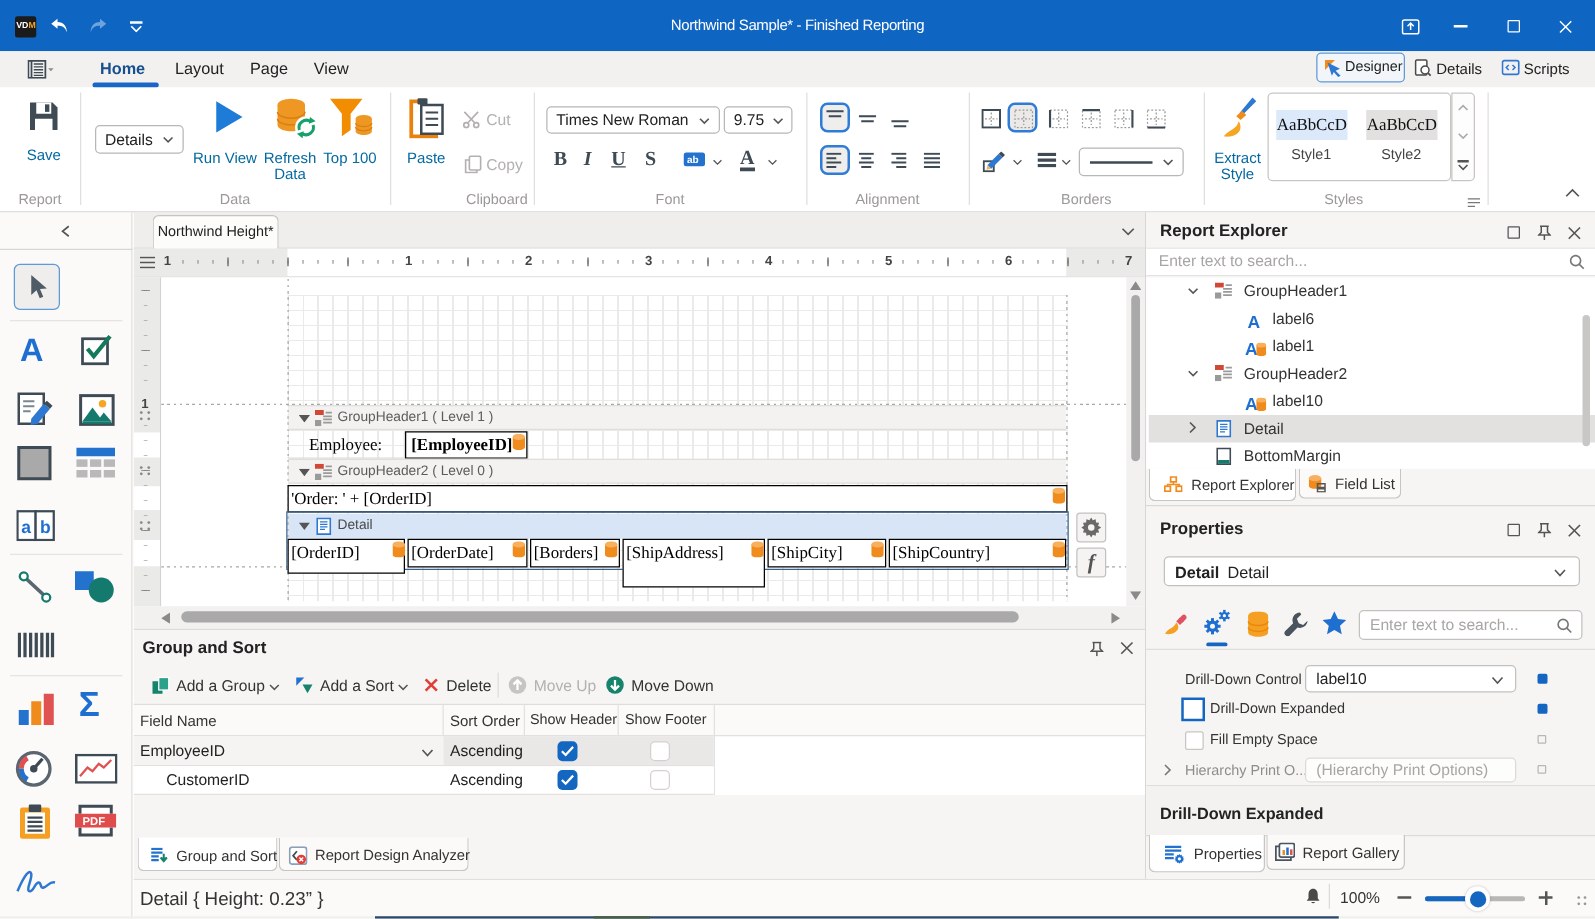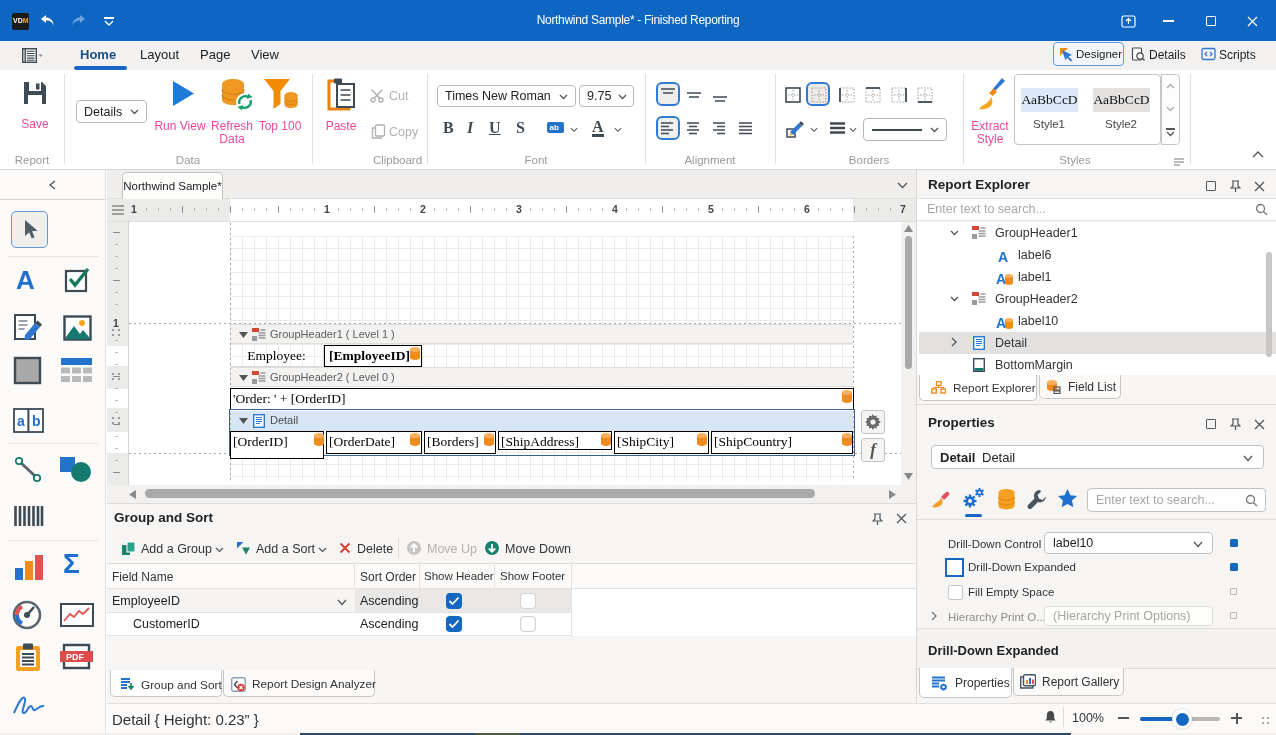--- a/index.html
+++ b/index.html
@@ -2,21 +2,21 @@
 <html><head>
 <meta charset="utf-8">
 <style>
   * { box-sizing: border-box; }
   html,body { margin:0; padding:0; }
   body { width:1276px; height:735px; position:relative; overflow:hidden;
          font-family:"Liberation Sans",sans-serif; background:#fff; }
   .a { position:absolute; white-space:nowrap; }
   .sep { position:absolute; width:1px; background:#e2e0de; }
   .glbl { position:absolute; font-size:11.5px; color:#9b9997; text-align:center; }
-  .btnlbl { position:absolute; font-size:12px; color:#ec4899; text-align:center; line-height:13px; }
+  .btnlbl { position:absolute; font-size:12px; color:#0369a1; text-align:center; line-height:13px; }
   .combo { position:absolute; background:#fff; border:1px solid #b9b7b5; border-radius:4px; }
   svg { display:block; }
   .cell { position:absolute; border:1px solid #000; background:#fff;
           font-family:"Liberation Serif",serif; font-size:13.5px; color:#000;
           line-height:20px; padding-left:2px; }
   .dbic { position:absolute; width:10px; height:13px; }
   .bandhdr { position:absolute; left:231px; width:622px; height:20px; background:#f3f2f1;
              border-top:1px solid #e0deda; border-bottom:1px solid #e0deda;
              font-size:11px; color:#5c5c5c; line-height:19px; }
   .treerow { position:absolute; left:919px; width:348px; height:22px; font-size:12.5px; color:#333; line-height:22px; }
@@ -386,21 +386,21 @@
   <path d="M4 8 v-6 h25 v6 M4 19 v6 h25 v-6" stroke="#3e4a54" stroke-width="2.4" fill="#fff"></path>
   <rect x="0" y="8" width="33" height="11" fill="#e04b4b"></rect>
   <text x="6" y="17" font-family="Liberation Sans" font-size="9" font-weight="bold" fill="#fff">PDF</text>
 </svg>
 
 <svg class="a" style="left:12px;top:691px;" width="34" height="27" viewBox="0 0 34 27">
   <path d="M2 22 C8 8 12 4 13 8 C14 12 8 22 12 22 C15 22 16 15 19 15 C21 15 20 20 23 19 C26 18 28 14 32 15" stroke="#2e78d2" stroke-width="2" fill="none"></path>
 </svg>
 
 <div class="a" style="left:107px;top:170px;width:809px;height:29px;background:#efeeec;border-bottom:1px solid #e0dedc;"></div>
-<div class="a" style="left:122px;top:172px;width:101px;height:27px;background:#fcfcfb;border:1px solid #c6c4c2;border-bottom:none;border-radius:5px 5px 0 0;font-size:11.5px;color:#222;text-align:center;line-height:26px;">Northwind Sample*</div>
+<div class="a" style="left:122px;top:172px;width:101px;height:27px;background:#fcfcfb;border:1px solid #c6c4c2;border-bottom:none;border-radius:5px 5px 0 0;font-size:11.5px;color:#222;text-align:center;line-height:26px;">Northwind Height*</div>
 <svg class="a" style="left:897px;top:182px;" width="11" height="7" viewBox="0 0 11 7">
     <path d="M1 1 L5.5 5.5 L10 1" stroke="#555" stroke-width="1.3" fill="none"></path>
   </svg>
 
 <div class="a" style="left:107px;top:199px;width:809px;height:22px;background:#eaeae9;"></div>
 <div class="a" style="left:230px;top:199px;width:623px;height:22px;background:#fff;"></div>
 <div class="a" style="left:107px;top:221px;width:809px;height:1px;background:#e0dedc;"></div>
 <svg class="a" style="left:112px;top:205px;" width="12" height="10" viewBox="0 0 12 10">
     <path d="M0 1 h12 M0 5 h12 M0 9 h12" stroke="#555" stroke-width="1.1"></path>
   </svg>
@@ -498,21 +498,21 @@
     </svg>
   <svg style="position:absolute;left:22px;top:3px;" width="12" height="14" viewBox="0 0 12 14">
     <rect x="0.7" y="0.7" width="10.6" height="12.6" fill="#fff" stroke="#2e78d2" stroke-width="1.4"></rect>
     <path d="M3 3.5 h6 M3 5.5 h6 M3 7.5 h6 M3 9.5 h4" stroke="#2e78d2" stroke-width="1"></path>
   </svg>
   <span style="position:absolute;left:39px;">Detail</span>
 </div>
 <div class="cell" style="left:230px;top:431px;width:94px;height:28px;">[OrderID]</div>
 <div class="cell" style="left:326px;top:431px;width:96px;height:23px;">[OrderDate]</div>
 <div class="cell" style="left:424px;top:431px;width:72px;height:23px;">[Borders]</div>
-<div class="cell" style="left:498px;top:431px;width:114px;height:19px;">[ShipAddress]</div>
+<div class="cell" style="left:498px;top:431px;width:114px;height:39px;">[ShipAddress]</div>
 <div class="cell" style="left:614px;top:431px;width:95px;height:23px;">[ShipCity]</div>
 <div class="cell" style="left:711px;top:431px;width:142px;height:23px;">[ShipCountry]</div>
 <svg class="dbic" style="left:314px;top:433px;" viewBox="0 0 10 13">
     <path d="M0 2.5 v8 c0 1.4 2.2 2.5 5 2.5 s5-1.1 5-2.5 v-8" fill="#f08c1e"></path>
     <ellipse cx="5" cy="2.5" rx="5" ry="2.5" fill="#f8b05e"></ellipse>
   </svg>
 <svg class="dbic" style="left:410px;top:433px;" viewBox="0 0 10 13">
     <path d="M0 2.5 v8 c0 1.4 2.2 2.5 5 2.5 s5-1.1 5-2.5 v-8" fill="#f08c1e"></path>
     <ellipse cx="5" cy="2.5" rx="5" ry="2.5" fill="#f8b05e"></ellipse>
   </svg>

